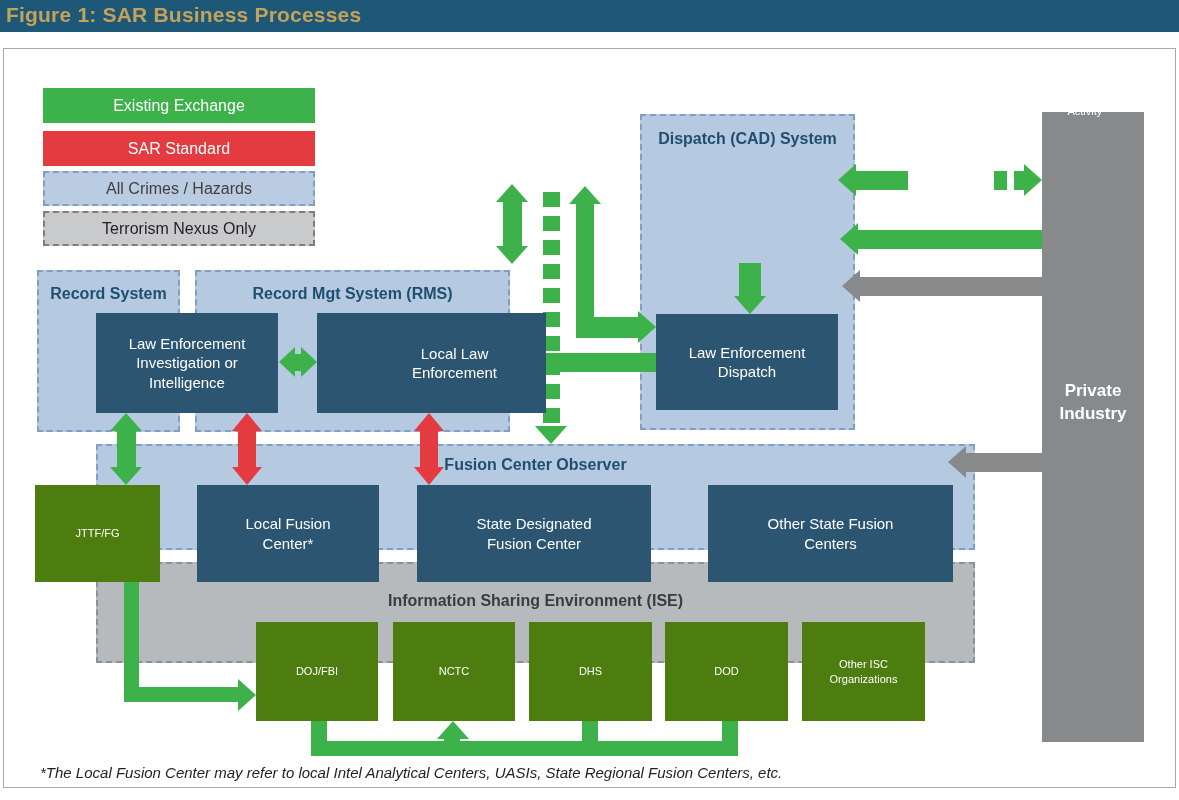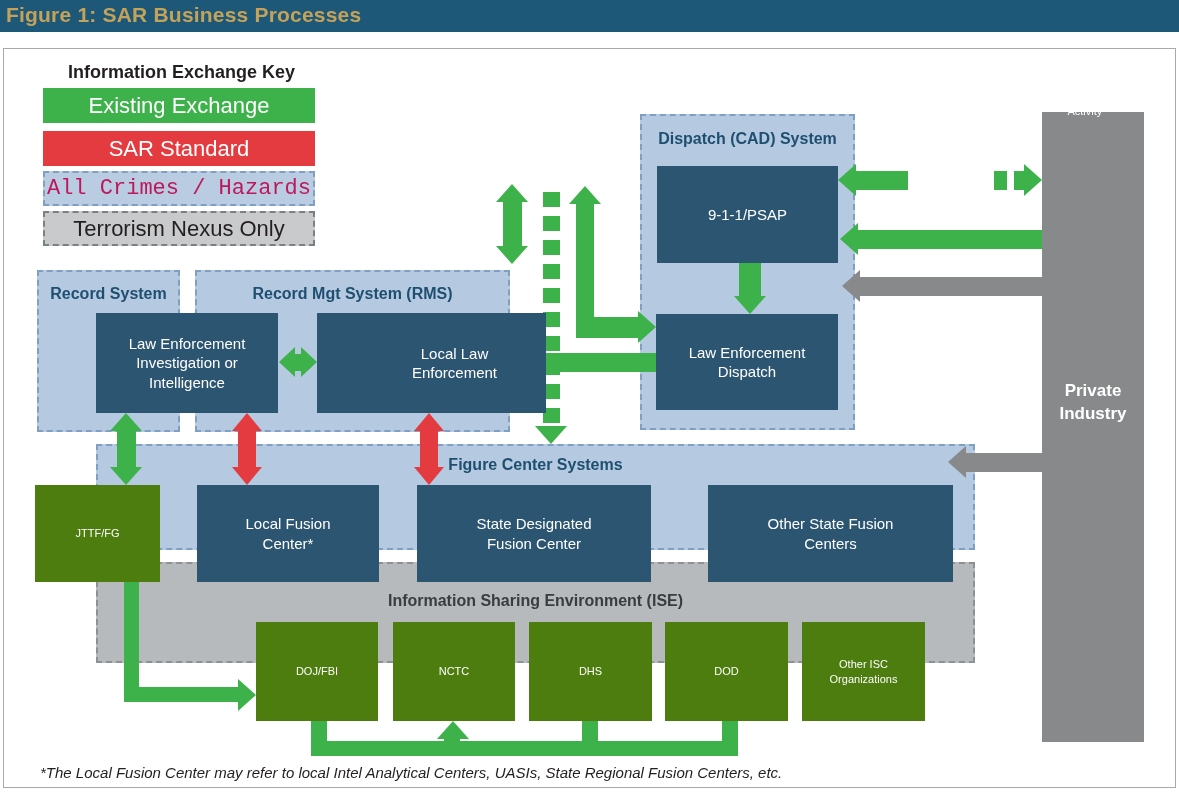--- a/index.html
+++ b/index.html
@@ -11,24 +11,24 @@
   
   .titlebar{position:absolute;left:0;top:0;width:1179px;height:32px;background:#1d5878;}
   .titlebar span{position:absolute;left:6px;top:3px;font-size:21px;font-weight:bold;color:#c4a259;letter-spacing:.2px;}
 
   
   .frame{position:absolute;left:3px;top:48px;width:1171px;height:738px;border:1px solid #a7a9ac;background:#fff;}
 
   
   .legend-head{position:absolute;font-size:18px;font-weight:bold;color:#231f20;}
   .legend-item{position:absolute;width:272px;height:35px;display:flex;align-items:center;justify-content:center;
-               font-size:22px;box-sizing:border-box;}
+               font-size:16px;box-sizing:border-box;}
   .lg-green{background:#3db24a;color:#fff;}
   .lg-red{background:#e33b3f;color:#fff;}
-  .lg-blue{background:#b9cce2;border:2px dashed #7fa0c4;color:#be185d;font-family:Liberation Mono, monospace;}
+  .lg-blue{background:#b9cce2;border:2px dashed #7fa0c4;color:#404040;}
   .lg-gray{background:#c9cacc;border:2px dashed #7d8083;color:#231f20;}
 
   
   .container-blue{position:absolute;background:#b5c9e0;border:2px dashed #7fa0c4;box-sizing:border-box;}
   .container-gray{position:absolute;background:#b6babd;border:2px dashed #8d9194;box-sizing:border-box;}
   .container-title{position:absolute;left:0;width:100%;text-align:center;font-weight:bold;font-size:16px;color:#1f4f70;}
   .container-title.dark{color:#3a3c3f;}
 
   
   .navy-box{position:absolute;background:#2c5572;color:#fff;display:flex;align-items:center;justify-content:center;
@@ -71,41 +71,40 @@
 <body>
 
 <div class="canvas">
 
   <div class="titlebar">
     <span>Figure 1: SAR Business Processes</span>
   </div>
 
   <div class="frame"></div>
 
-  <div class="legend-head" style="left:68px;top:62px;">Information Exchange Key</div>
   <div class="legend-item lg-green" style="left:43px;top:88px;">Existing Exchange</div>
   <div class="legend-item lg-red" style="left:43px;top:131px;">SAR Standard</div>
   <div class="legend-item lg-blue" style="left:43px;top:171px;">All Crimes / Hazards</div>
   <div class="legend-item lg-gray" style="left:43px;top:211px;">Terrorism Nexus Only</div>
 
   <div class="pi-bar"></div>
   <div class="pi-label pre">Private
 Industry</div>
 
   <div class="container-blue" style="left:640px;top:114px;width:215px;height:316px;">
     <div class="container-title" style="top:14px;">Dispatch (CAD) System</div>
   </div>
   <div class="container-blue" style="left:37px;top:270px;width:143px;height:162px;">
     <div class="container-title" style="top:13px;">Record System</div>
   </div>
   <div class="container-blue" style="left:195px;top:270px;width:315px;height:162px;">
     <div class="container-title" style="top:13px;">Record Mgt System (RMS)</div>
   </div>
   <div class="container-blue" style="left:96px;top:444px;width:879px;height:106px;">
-    <div class="container-title" style="top:10px;">Figure Center Systems</div>
+    <div class="container-title" style="top:10px;">Fusion Center Observer</div>
   </div>
   <div class="container-gray" style="left:96px;top:562px;width:879px;height:101px;">
     <div class="container-title dark" style="top:28px;">Information Sharing Environment (ISE)</div>
   </div>
 
   <div class="abs">
     <i class="tri tl-g" style="left:838px;top:164px;"></i>
     <i class="shaft" style="left:854px;top:171px;width:54px;height:19px;"></i>
   </div>
 
@@ -189,21 +188,20 @@
 
   <div class="abs">
     <i class="shaft" style="left:311px;top:721px;width:16px;height:28px;"></i>
     <i class="shaft" style="left:311px;top:741px;width:427px;height:15px;"></i>
     <i class="shaft" style="left:444px;top:736px;width:16px;height:8px;"></i>
     <i class="tri tu-g" style="left:437px;top:721px;"></i>
     <i class="shaft" style="left:582px;top:721px;width:16px;height:22px;"></i>
     <i class="shaft" style="left:722px;top:721px;width:16px;height:28px;"></i>
   </div>
 
-  <div class="navy-box pre" style="left:657px;top:166px;width:181px;height:97px;">9-1-1/PSAP</div>
   <div class="navy-box pre" style="left:656px;top:314px;width:182px;height:96px;">Law Enforcement
 Dispatch</div>
   <div class="navy-box pre" style="left:96px;top:313px;width:182px;height:100px;">Law Enforcement
 Investigation or
 Intelligence</div>
   <div class="navy-box pre" style="left:317px;top:313px;width:183px;height:100px;padding-left:46px;">Local Law
 Enforcement</div>
   <div class="navy-box pre" style="left:197px;top:485px;width:182px;height:97px;">Local Fusion
 Center*</div>
   <div class="navy-box pre" style="left:417px;top:485px;width:234px;height:97px;">State Designated

